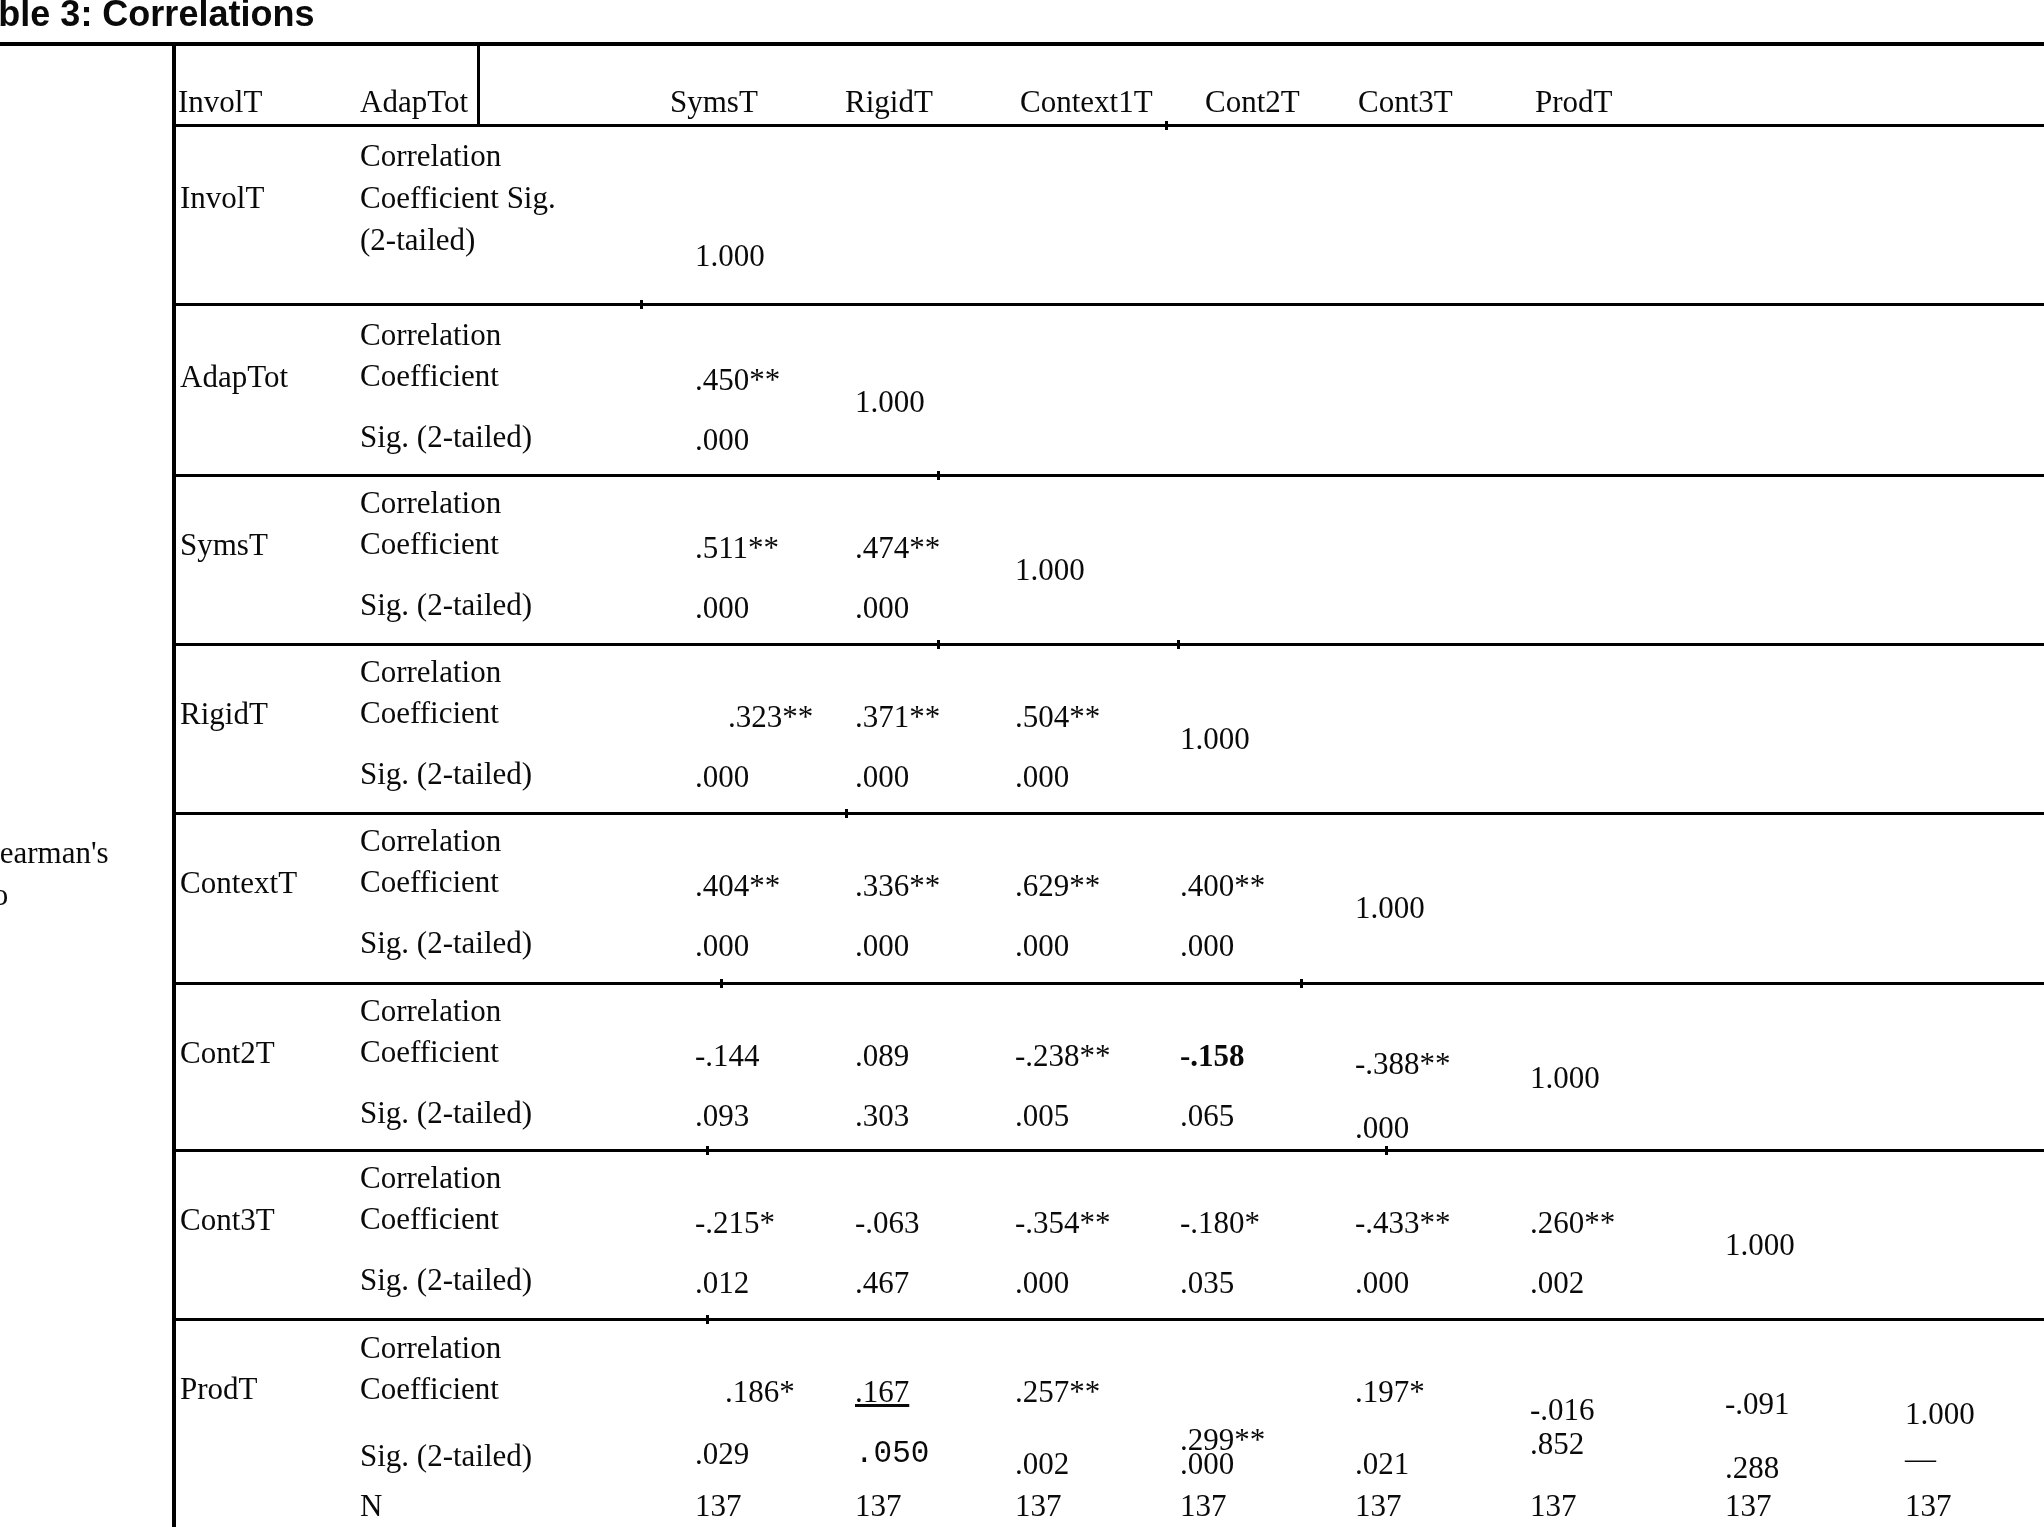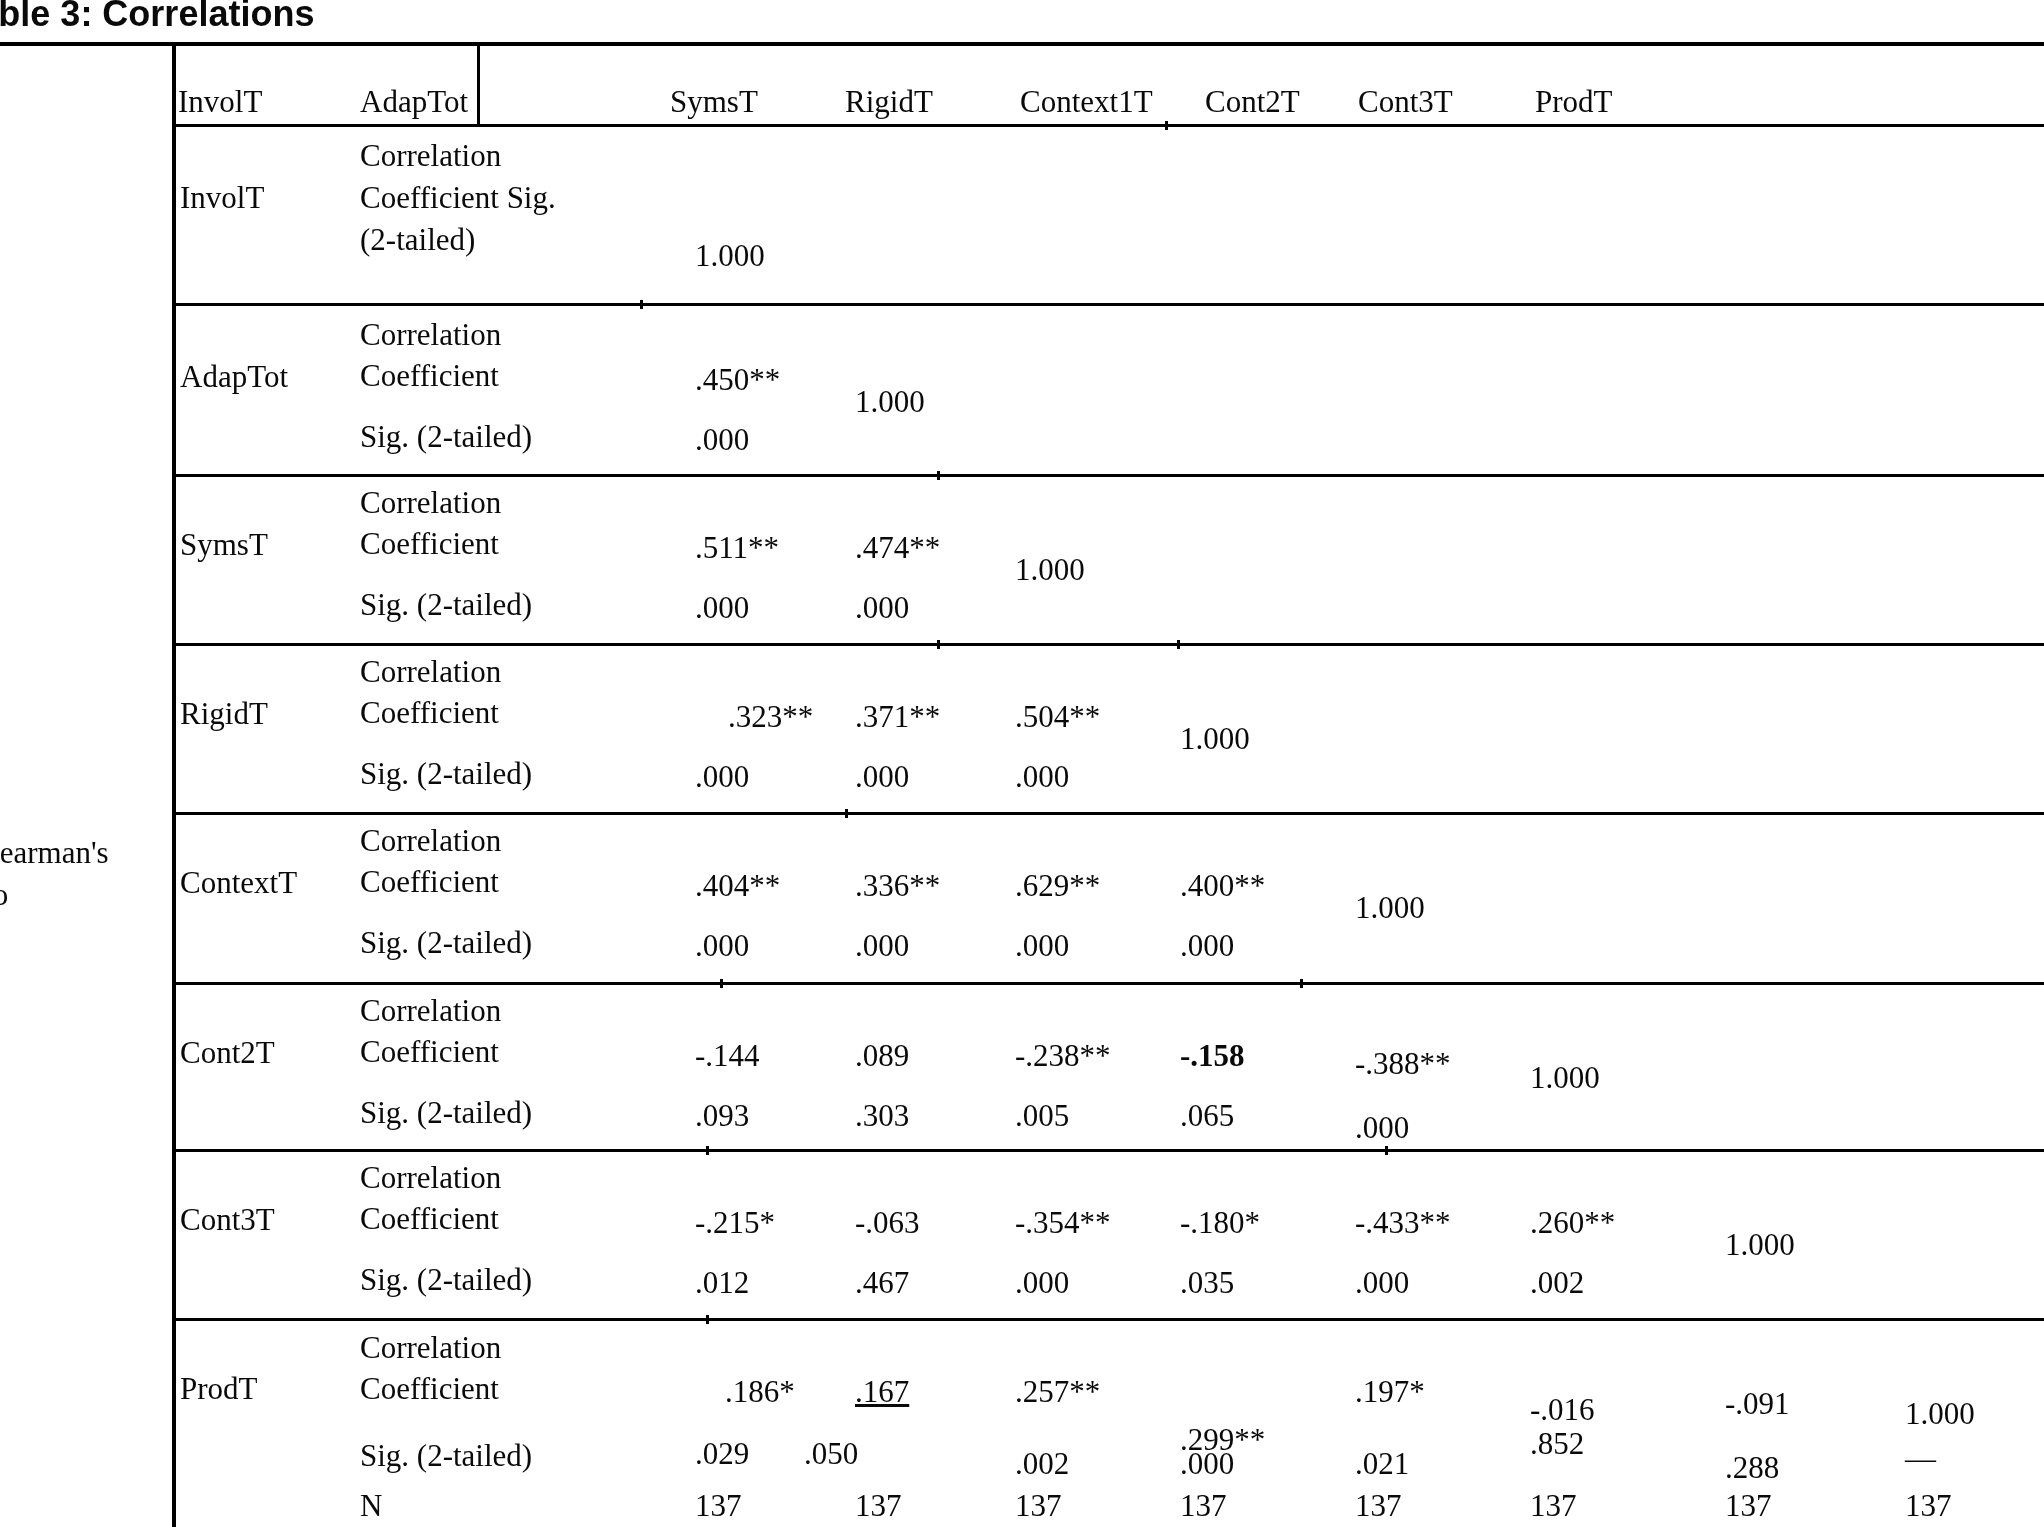--- a/index.html
+++ b/index.html
@@ -149,21 +149,21 @@
       <div class="t" style="left: 360px; top: 1440px;">Sig. (2-tailed)</div>
       <div class="t" style="left: 725px; top: 1376px;">.186*</div>
       <div class="t" style="left: 855px; top: 1376px; text-decoration: underline;">.167</div>
       <div class="t" style="left: 1015px; top: 1376px;">.257**</div>
       <div class="t" style="left: 1180px; top: 1376px; margin-top: 48px;">.299**</div>
       <div class="t" style="left: 1355px; top: 1376px;">.197*</div>
       <div class="t" style="left: 1530px; top: 1394px;">-.016</div>
       <div class="t" style="left: 1725px; top: 1388px;">-.091</div>
       <div class="t" style="left: 1905px; top: 1398px;">1.000</div>
       <div class="t" style="left: 695px; top: 1438px;">.029</div>
-      <div class="t" style="left: 804px; top: 1438px;">.050</div>
+      <div class="t" style="left: 855px; top: 1438px; font-family: Liberation Mono, monospace;">.050</div>
       <div class="t" style="left: 1015px; top: 1448px;">.002</div>
       <div class="t" style="left: 1180px; top: 1448px;">.000</div>
       <div class="t" style="left: 1355px; top: 1448px;">.021</div>
       <div class="t" style="left: 1530px; top: 1428px;">.852</div>
       <div class="t" style="left: 1725px; top: 1452px;">.288</div>
       <div class="t" style="left: 1905px; top: 1443px;">—</div>
       <div class="t" style="left: 360px; top: 1490px;">N</div>
       <div class="t" style="left: 695px; top: 1490px;">137</div>
       <div class="t" style="left: 855px; top: 1490px;">137</div>
       <div class="t" style="left: 1015px; top: 1490px;">137</div>

